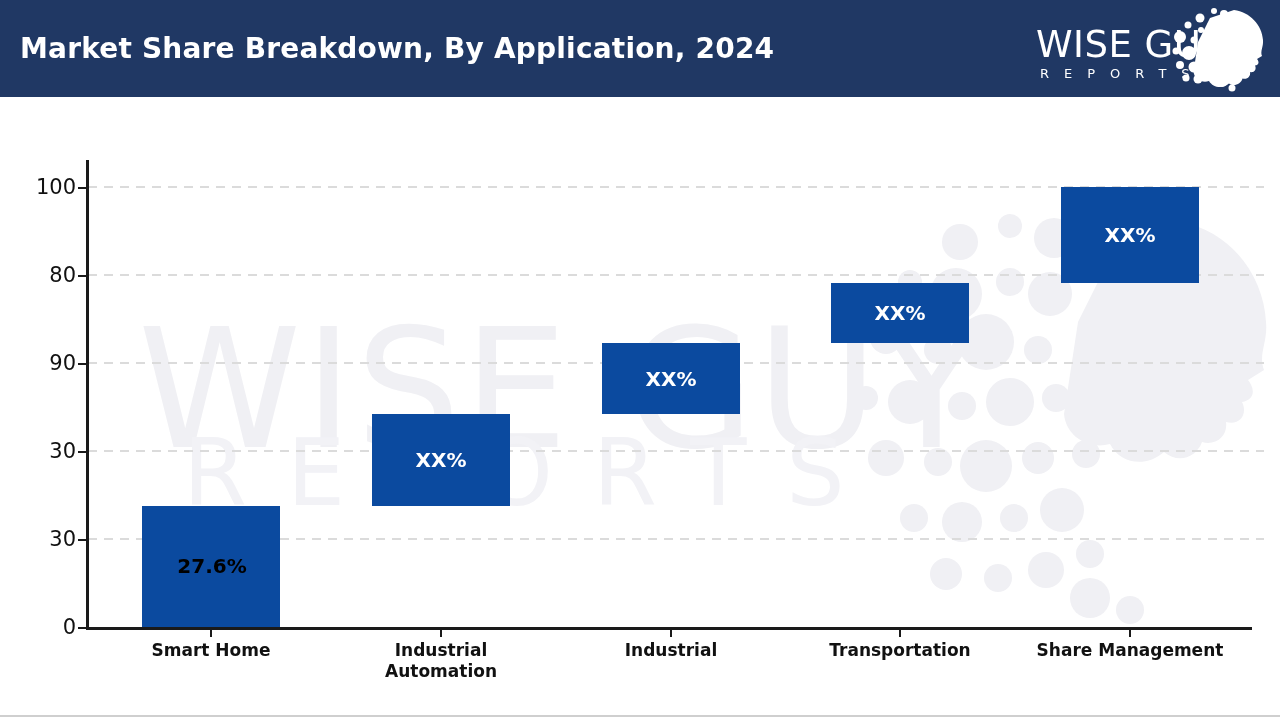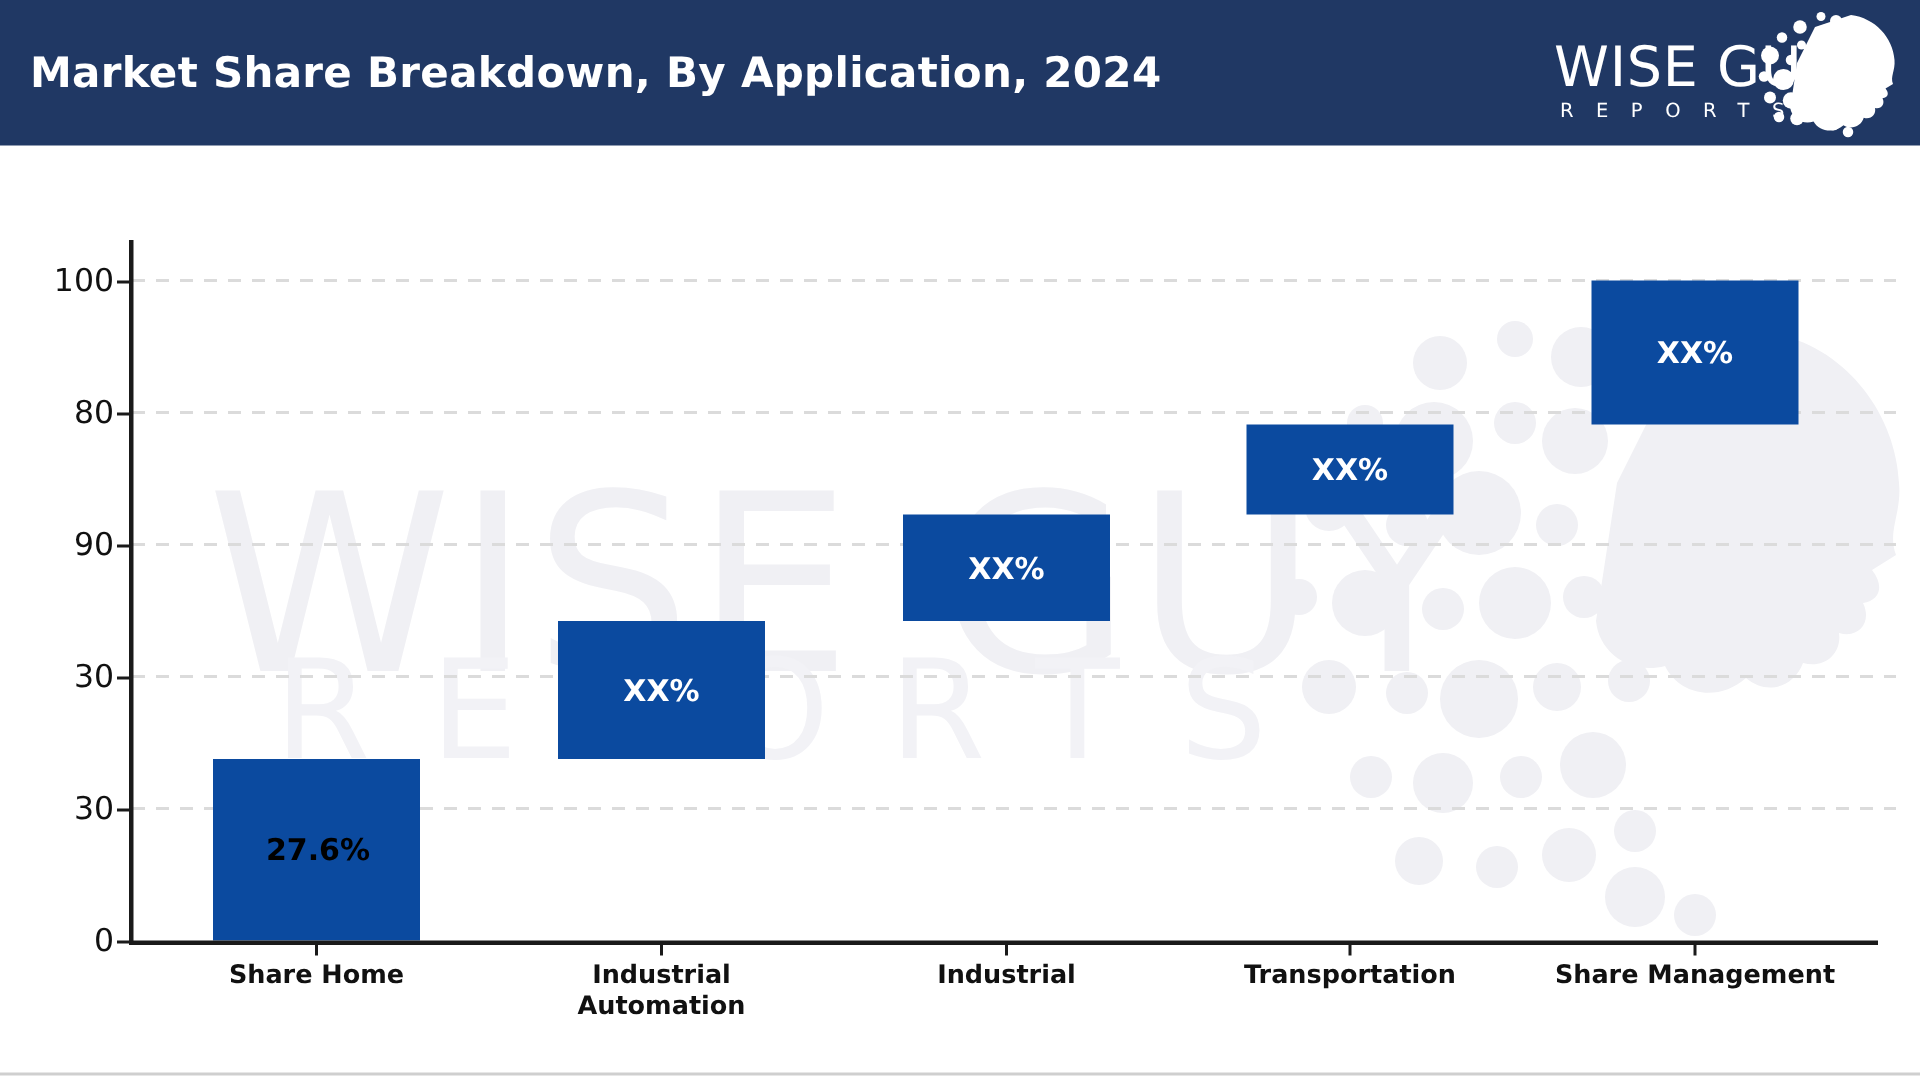--- a/index.html
+++ b/index.html
@@ -150,21 +150,21 @@
       <div class="bar-label" style="left: 212px; top: 566.28px; color: #000000;">27.6%</div>
       <div class="bar" style="left: 372px; top: 414.48px; width: 138px; height: 91.08px; background: rgb(11, 74, 159);"></div>
       <div class="bar-label" style="left: 441px; top: 460.02px; color: rgb(255, 255, 255);">XX%</div>
       <div class="bar" style="left: 602px; top: 343.2px; width: 138px; height: 70.84px; background: rgb(11, 74, 159);"></div>
       <div class="bar-label" style="left: 671px; top: 378.62px; color: rgb(255, 255, 255);">XX%</div>
       <div class="bar" style="left: 831px; top: 283.36px; width: 138px; height: 59.4px; background: rgb(11, 74, 159);"></div>
       <div class="bar-label" style="left: 900px; top: 313.06px; color: rgb(255, 255, 255);">XX%</div>
       <div class="bar" style="left: 1061px; top: 187px; width: 138px; height: 96.36px; background: rgb(11, 74, 159);"></div>
       <div class="bar-label" style="left: 1130px; top: 235.18px; color: rgb(255, 255, 255);">XX%</div>
       <div class="xtick-mark" style="left: 210px; top: 629px;"></div>
-      <div class="cat-label" style="left: 211px; top: 640px;">Share Home</div>
+      <div class="cat-label" style="left: 211px; top: 640px;">Smart Home</div>
       <div class="xtick-mark" style="left: 440px; top: 629px;"></div>
       <div class="cat-label" style="left: 441px; top: 640px;">Industrial
 Automation</div>
       <div class="xtick-mark" style="left: 670px; top: 629px;"></div>
       <div class="cat-label" style="left: 671px; top: 640px;">Industrial</div>
       <div class="xtick-mark" style="left: 899px; top: 629px;"></div>
       <div class="cat-label" style="left: 900px; top: 640px;">Transportation</div>
       <div class="xtick-mark" style="left: 1129px; top: 629px;"></div>
       <div class="cat-label" style="left: 1130px; top: 640px;">Share Management</div>
     </div>

